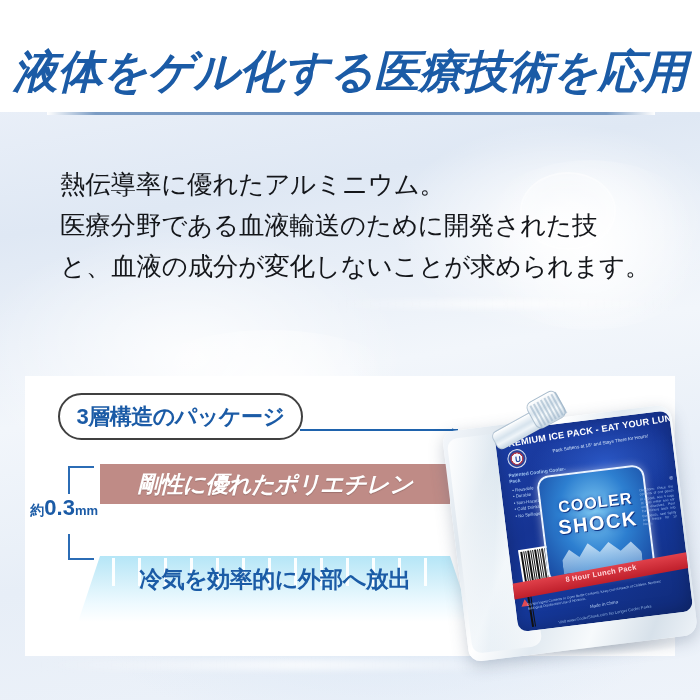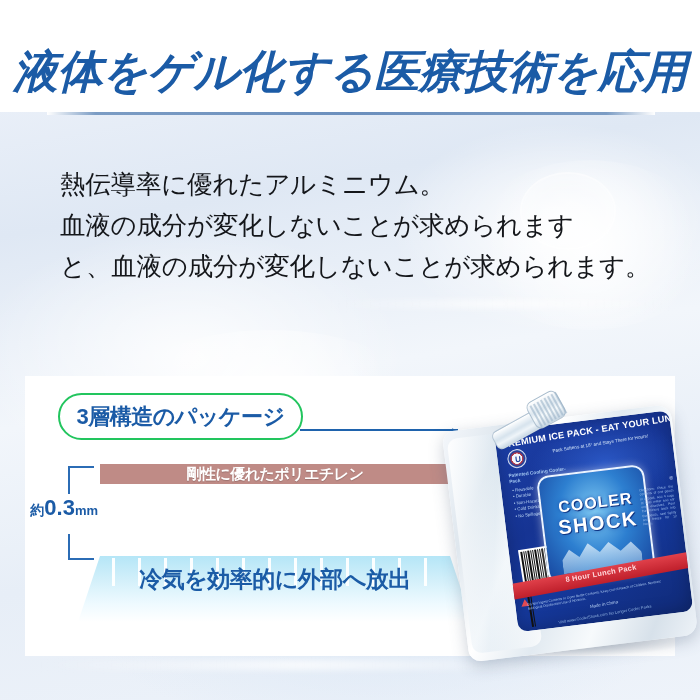--- a/index.html
+++ b/index.html
@@ -74,21 +74,21 @@
   
   .panel{
     position:absolute; left:25px; top:376px; width:650px; height:280px;
     background:#ffffff;
   }
 
   
   .pill{
     position:absolute; left:58px; top:393px;
     width:245px; height:47px;
-    border:2px solid #22c55e;
+    border:2px solid #404040;
     border-radius:24px;
     background:#ffffff;
     display:flex; align-items:center; justify-content:center;
     z-index:6;
   }
   .pill span{
     font-size:22px; font-weight:bold; color:#1b5ba6; letter-spacing:-0.5px; white-space:nowrap;
   }
   .leader-h{
     position:absolute; left:300px; top:429px; width:158px; height:2px;
@@ -129,21 +129,21 @@
   
   .layers{
     position:absolute; left:100px; top:464px; width:350px; z-index:4;
   }
   .layer{
     display:flex; align-items:center; justify-content:center;
     color:#ffffff; font-weight:bold; letter-spacing:-0.5px; white-space:nowrap;
     text-shadow:0 1px 1px rgba(0,0,0,.18);
   }
   .layer-0{ height:29px; background:#85aec8; font-size:20px; }
-  .layer-1{ height:20px; background:#bf8b86; font-size:15px; }
+  .layer-1{ height:40px; background:#bf8b86; font-size:23px;font-style:italic; }
   .layer-2{ height:33px; background:#9b9b9b; font-size:21px; }
 
   
   .trapz{
     position:absolute; left:78px; top:556px; width:394px; height:66px;
     clip-path:polygon(22px 0, 372px 0, 394px 66px, 0 66px);
     background:linear-gradient(180deg,#b5e6f7 0%,#d4f0fa 38%,#eefaff 72%,#ffffff 100%);
     z-index:3;
   }
   .tick{
@@ -321,21 +321,21 @@
   <div class="bg-ring" style="left:520px;top:172px;width:96px;height:78px;"></div>
   <div class="bg-streak" style="left:330px;top:300px;width:340px;height:8px;"></div>
   <div class="bg-streak" style="left:40px;top:660px;width:520px;height:10px;"></div>
   <div class="bg-top-white"></div>
 
   <div class="headline">液体をゲル化する医療技術を応用</div>
   <div class="headline-rule"></div>
 
   <div class="body-copy">
     <p>熱伝導率に優れたアルミニウム。</p>
-    <p>血液の成分が変化しないことが求められます</p>
+    <p>医療分野である血液輸送のために開発された技</p>
     <p>と、血液の成分が変化しないことが求められます。</p>
   </div>
 
   <div class="panel"></div>
 
   <div class="leader-h"></div>
   <svg class="leader-d" viewBox="0 0 70 66">
     <line x1="0" y1="1" x2="60" y2="62" stroke="#1f63ad" stroke-width="2"></line>
   </svg>
 

